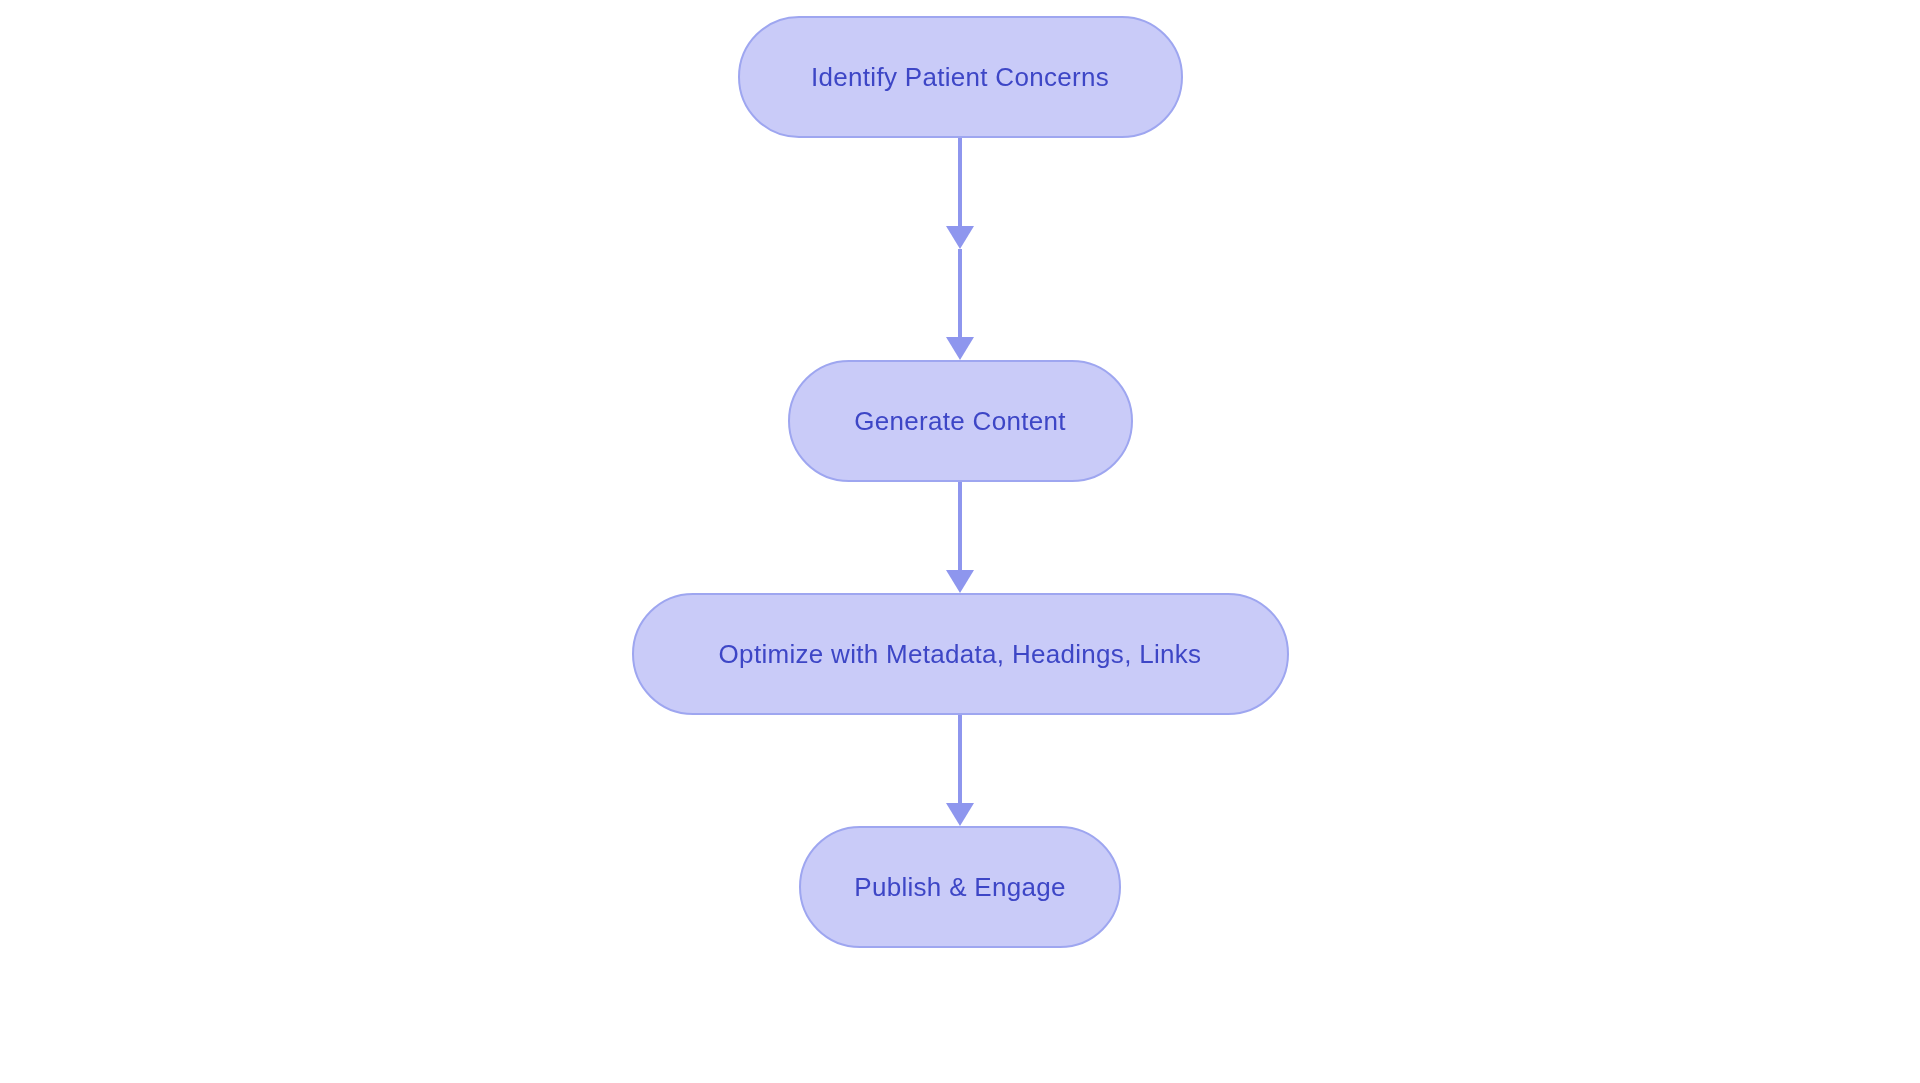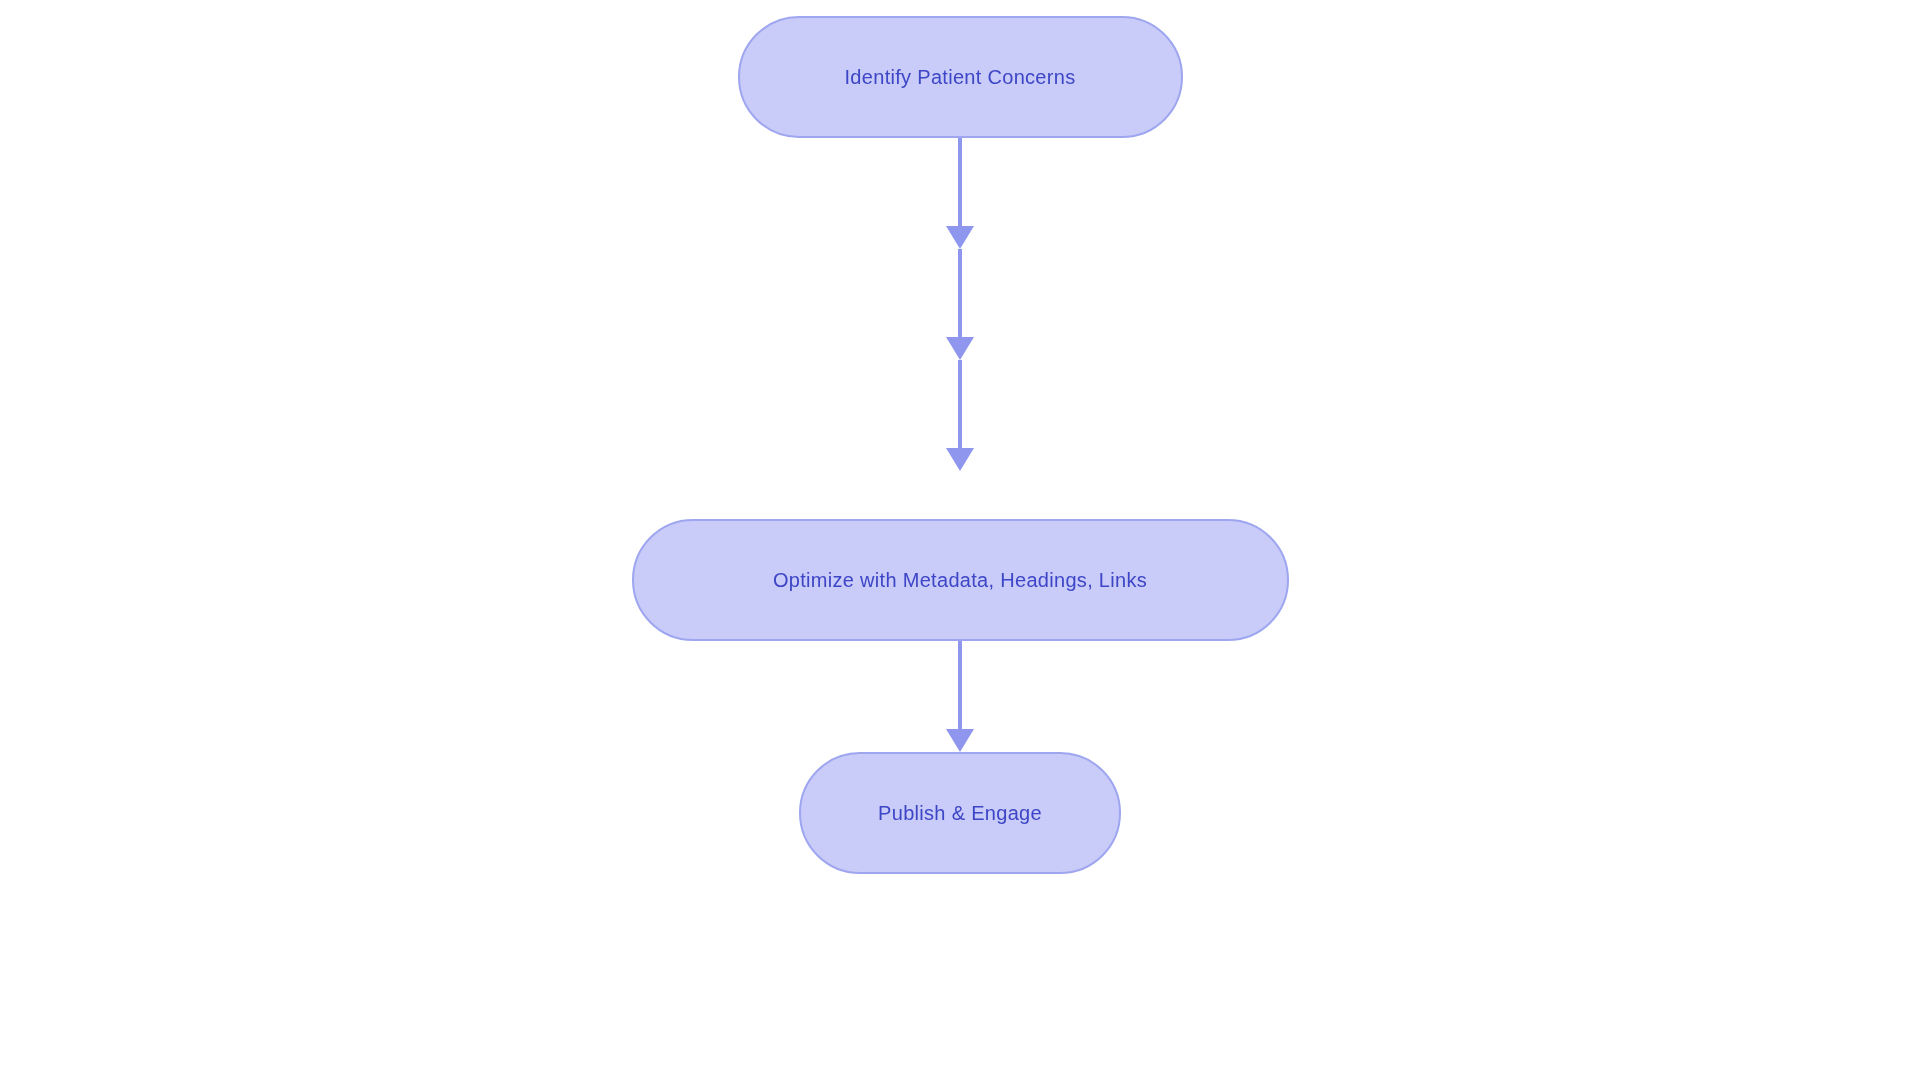--- a/index.html
+++ b/index.html
@@ -32,28 +32,28 @@
     background: var(--node-fill);
     border: 2px solid var(--node-border);
     box-sizing: border-box;
     display: flex;
     align-items: center;
     justify-content: center;
     flex: 0 0 auto;
   }
   .node span {
     color: var(--node-text);
-    font-size: 20px;
+    font-size: 26px;
     letter-spacing: 0.3px;
     white-space: nowrap;
   }
   .n1 { width: 445px; }
   .n2 { width: 440px; }
   .n3 { width: 345px; }
-  .n4 { width: 657px; margin-top: 48px; }
+  .n4 { width: 657px; }
   .n5 { width: 322px; }
   .arrow {
     height: 111px;
     width: 30px;
     display: flex;
     flex-direction: column;
     align-items: center;
     flex: 0 0 auto;
   }
   .arrow .line {
@@ -84,20 +84,23 @@
     <div class="line"></div>
     <div class="head"></div>
   </div>
 
 
   <div class="arrow">
     <div class="line"></div>
     <div class="head"></div>
   </div>
 
+  <div class="node n3">
+    <span>Generate Content</span>
+  </div>
 
   <div class="arrow">
     <div class="line"></div>
     <div class="head"></div>
   </div>
 
   <div class="node n4">
     <span>Optimize with Metadata, Headings, Links</span>
   </div>
 

